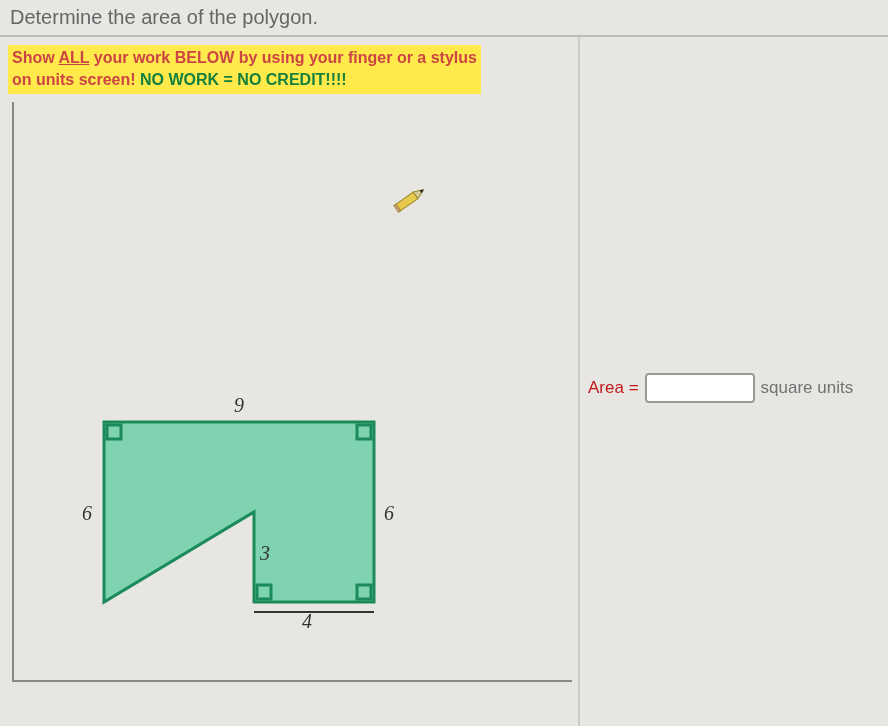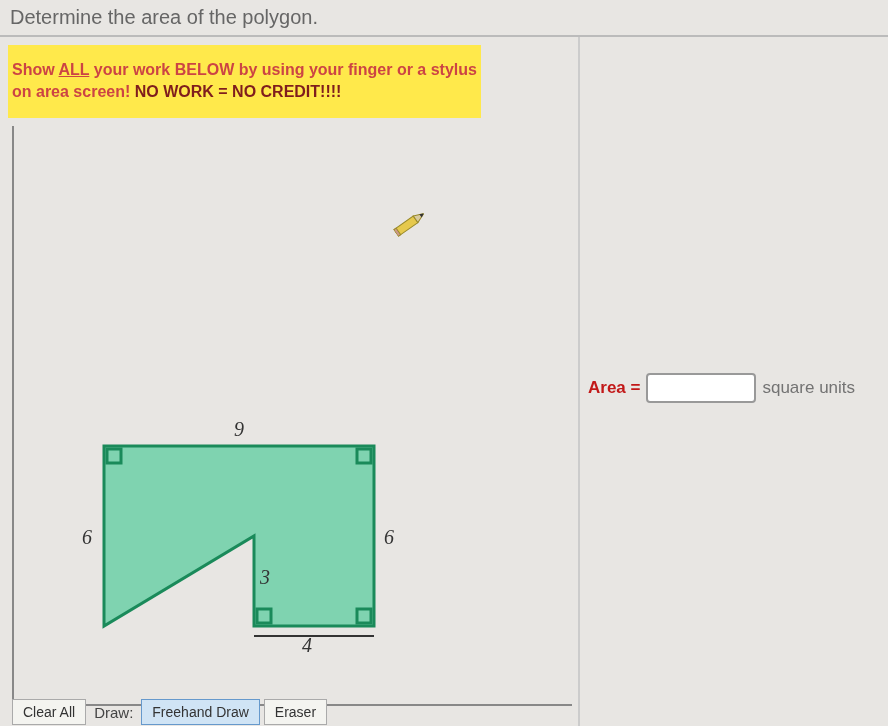--- a/index.html
+++ b/index.html
@@ -29,27 +29,27 @@
     position: relative;
   }
   .right-panel {
     flex: 1;
     padding: 10px 10px;
     position: relative;
   }
   .highlight-box {
     background: #ffe94b;
     display: inline-block;
-    padding: 14px 4px;
+    padding: 2px 4px;
     font-size: 16px;
     font-weight: bold;
     color: #c44;
     line-height: 1.4;
   }
-  .highlight-box .blue { color: #7f1d1d; }
+  .highlight-box .blue { color: #15803d; }
   .canvas-area {
     position: relative;
     width: 560px;
     height: 580px;
     border-left: 2px solid #888;
     border-bottom: 2px solid #888;
     margin-top: 8px;
     margin-left: 4px;
   }
   .pencil {
@@ -106,21 +106,21 @@
   }
   .answer-row {
     position: absolute;
     top: 336px;
     left: 8px;
     display: flex;
     align-items: center;
     gap: 6px;
     font-size: 17px;
   }
-  .answer-row .area-label { color: #c21818; font-weight: 700; }
+  .answer-row .area-label { color: #c21818; font-weight: 400; }
   .answer-input {
     width: 110px;
     height: 30px;
     border: 2px solid #999;
     border-radius: 4px;
     background: #fff;
     font-size: 15px;
     padding: 2px 6px;
   }
   .units { color: #737373; }
@@ -129,21 +129,21 @@
 <body>
 
 <div class="question-title">Determine the area of the polygon.</div>
 
 <div class="container">
 
   <div class="left-panel">
 
     <div class="highlight-box">
       <span>Show </span><u>ALL</u><span> your work BELOW by using your finger or a stylus</span><br>
-      <span>on area screen!   </span><span class="blue">NO WORK = NO CREDIT!!!!</span>
+      <span>on units screen!   </span><span class="blue">NO WORK = NO CREDIT!!!!</span>
     </div>
 
     <div class="canvas-area">
 
       <div class="pencil">
         <svg width="34" height="14">
           <rect x="0" y="3" width="24" height="8" fill="#e6c94d" stroke="#998a2a" stroke-width="1"></rect>
           <polygon points="24,3 34,7 24,11" fill="#d9cba0" stroke="#998a2a" stroke-width="1"></polygon>
           <polygon points="30,5 34,7 30,9" fill="#333"></polygon>
           <rect x="0" y="3" width="3" height="8" fill="#c98" stroke="#998a2a" stroke-width="1"></rect>
@@ -164,26 +164,20 @@
         </svg>
         <span class="dim-label" style="top:-8px;left:150px;">9</span>
         <span class="dim-label" style="top:100px;left:-2px;">6</span>
         <span class="dim-label" style="top:100px;left:300px;">6</span>
         <span class="dim-label" style="top:140px;left:176px;">3</span>
         <span class="dim-label" style="top:208px;left:218px;">4</span>
       </div>
 
     </div>
 
-    <div class="toolbar">
-      <button class="tool-btn">Clear All</button>
-      <span class="tool-label">Draw:</span>
-      <button class="tool-btn active">Freehand Draw</button>
-      <button class="tool-btn">Eraser</button>
-    </div>
 
   </div>
 
   <div class="right-panel">
     <div class="answer-row">
       <span class="area-label">Area =</span>
       <input class="answer-input" type="text" value="" style="">
       <span class="units">square units</span>
     </div>
   </div>

